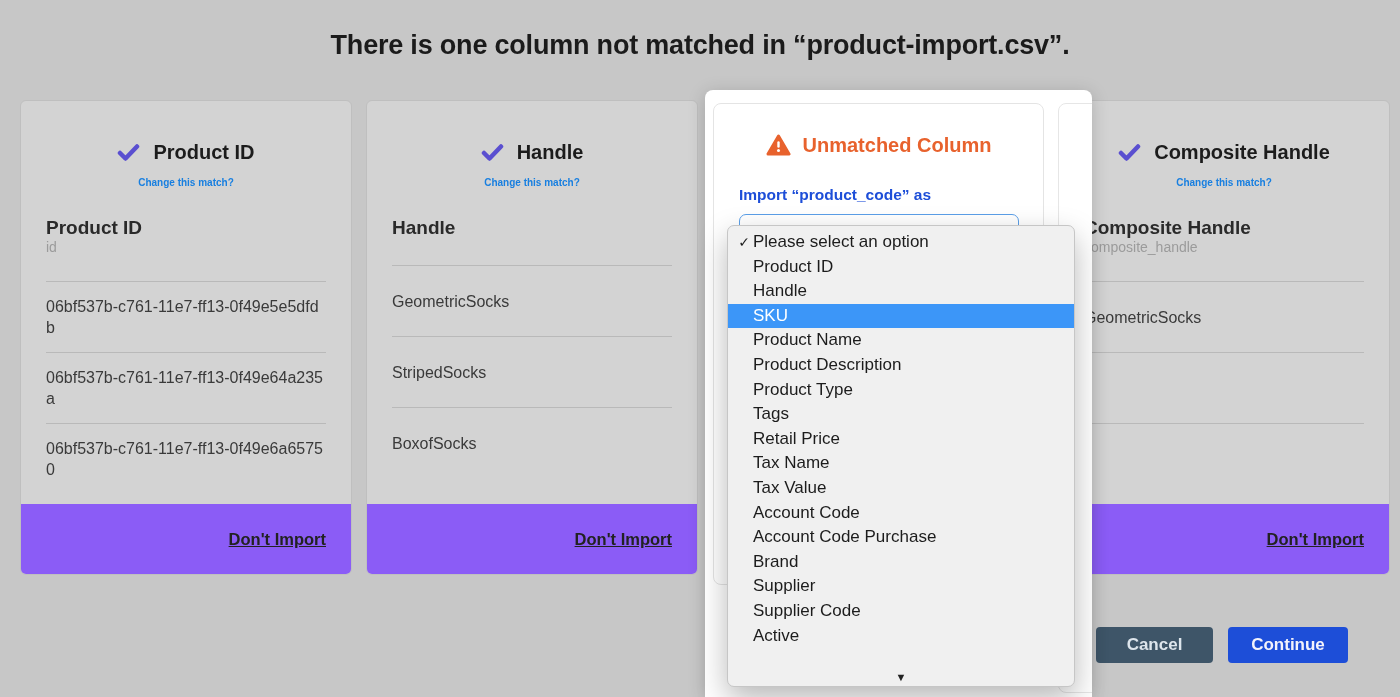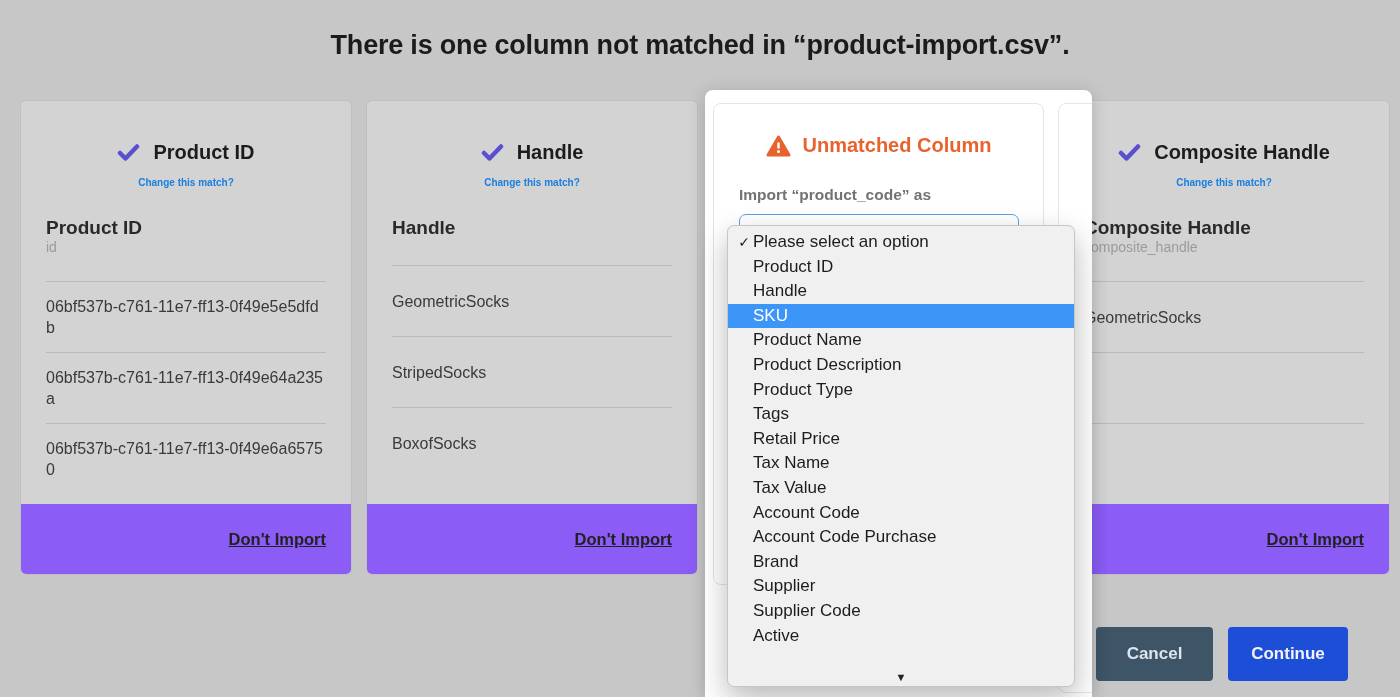--- a/index.html
+++ b/index.html
@@ -59,24 +59,24 @@
   }
   .ghost-card{
     position:absolute; left:353px; top:13px; width:60px; height:590px;
     background:#fff; border:1px solid #e6e6e6; border-radius:8px;
   }
   .unmatched-card{
     position:absolute; left:8px; top:13px; width:331px; height:482px;
     background:#fff; border:1px solid #e4e4e4; border-radius:8px;
   }
   .warn-head{
-    margin-top:30px; display:flex; align-items:center; justify-content:center; gap:12px;
+    margin-top:30px; display:flex; justify-content:center; gap:12px;
   }
   .warn-title{ font-size:20px; font-weight:700; color:#e8622d; }
-  .import-label{ margin:29px 0 0 25px; font-size:15.5px; font-weight:700; color:#737373; }
+  .import-label{ margin:29px 0 0 25px; font-size:15.5px; font-weight:700; color:#1d4ed8; }
   .select-box{
     position:absolute; left:25px; top:110px; width:280px; height:32px;
     background:#fff; border:1.5px solid #5b9fe8; border-radius:7px;
   }
   
   .dropdown{
     position:absolute; left:727px; top:225px; width:348px; height:462px;
     background:#f0f0f0; border:1px solid #c6c6c6; border-radius:7px;
     box-shadow:0 12px 30px rgba(0,0,0,0.28);
     z-index:10; padding-top:4px; overflow:hidden;
@@ -87,21 +87,21 @@
   }
   .dd-check{ width:18px; margin-left:7px; font-size:14px; text-align:center; color:#1c1c1c; }
   .dd-item.sel{ background:#3c96f8; }
   .dd-item.sel .dd-label{ color:#ffffff; }
   .dd-more{
     position:absolute; bottom:3px; left:0; width:100%;
     text-align:center; font-size:11px; color:#222;
   }
   
   .btn{
-    position:absolute; top:627px; height:54px; border:none; border-radius:4px;
+    position:absolute; top:627px; height:36px; border:none; border-radius:4px;
     font-family:"Liberation Sans", sans-serif; font-size:17px; font-weight:700;
     cursor:pointer; z-index:2;
   }
   .btn-cancel{ left:1096px; width:117px; background:#3e5568; color:#dde5ec; }
   .btn-continue{ left:1228px; width:120px; background:#1d4ed8; color:#f4f3fb; }
   .check-icon svg{ display:block; }
   .warn-icon svg{ display:block; }
 </style>
 </head>
 <body>

